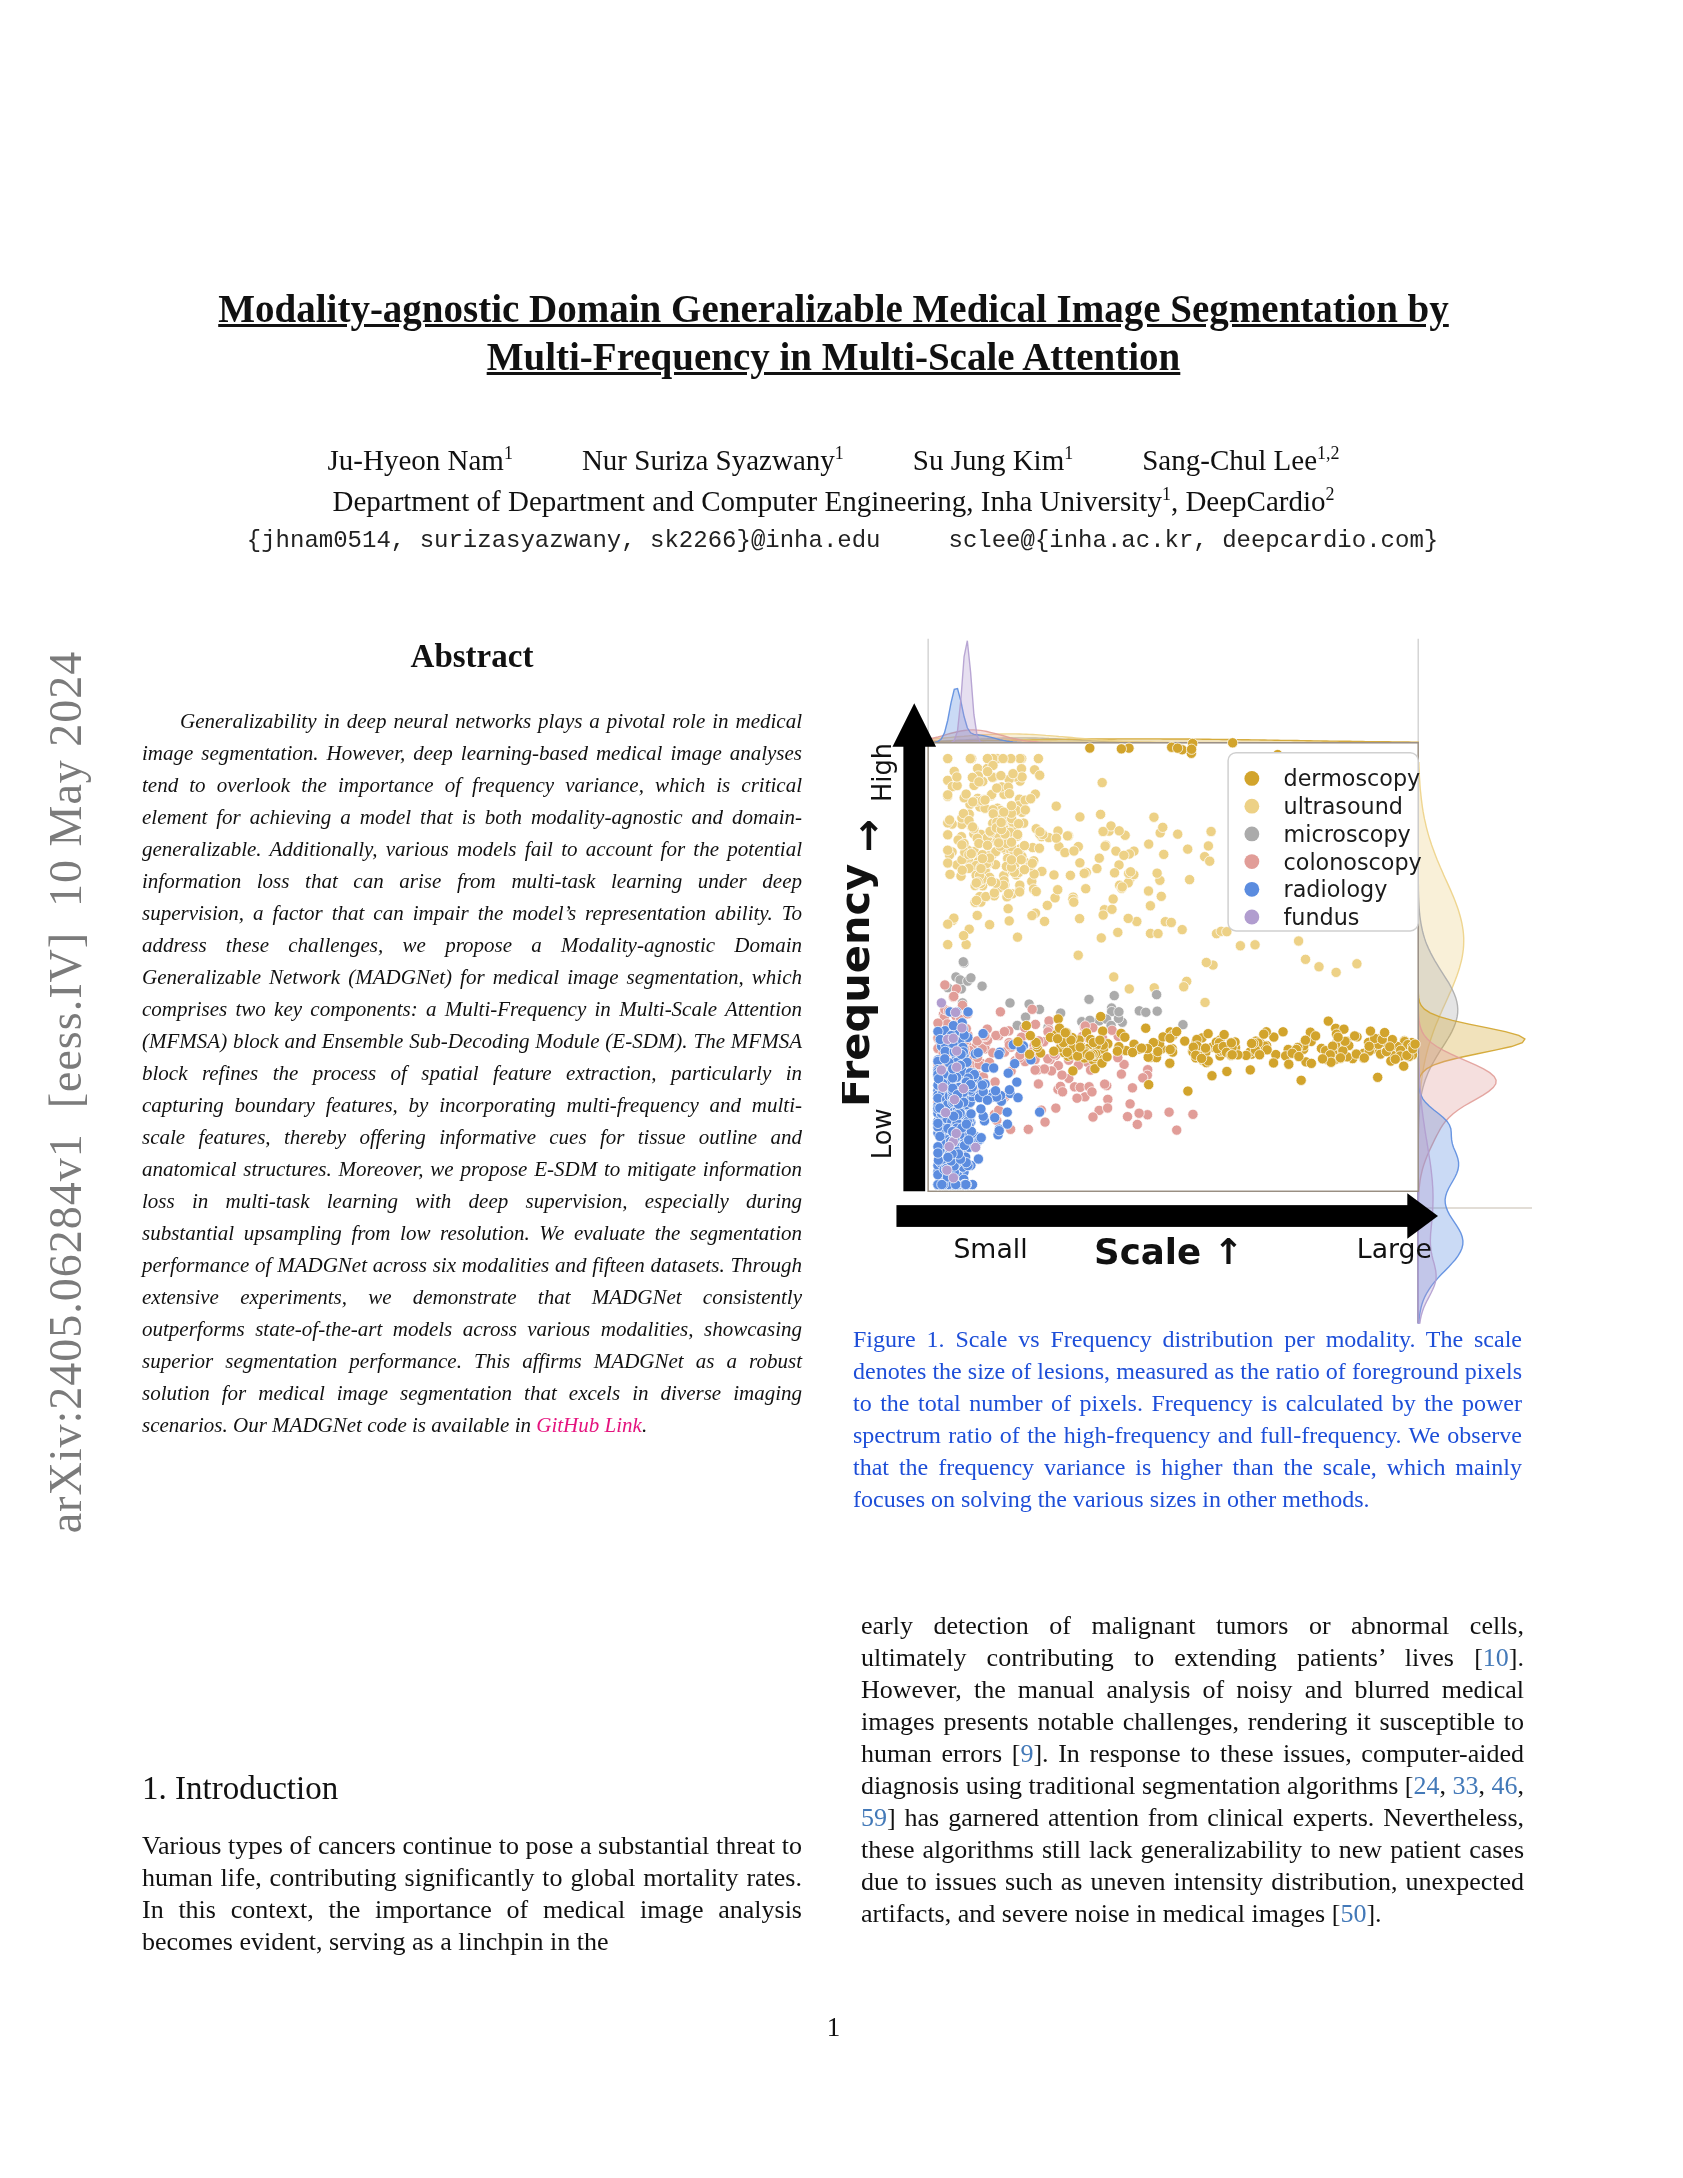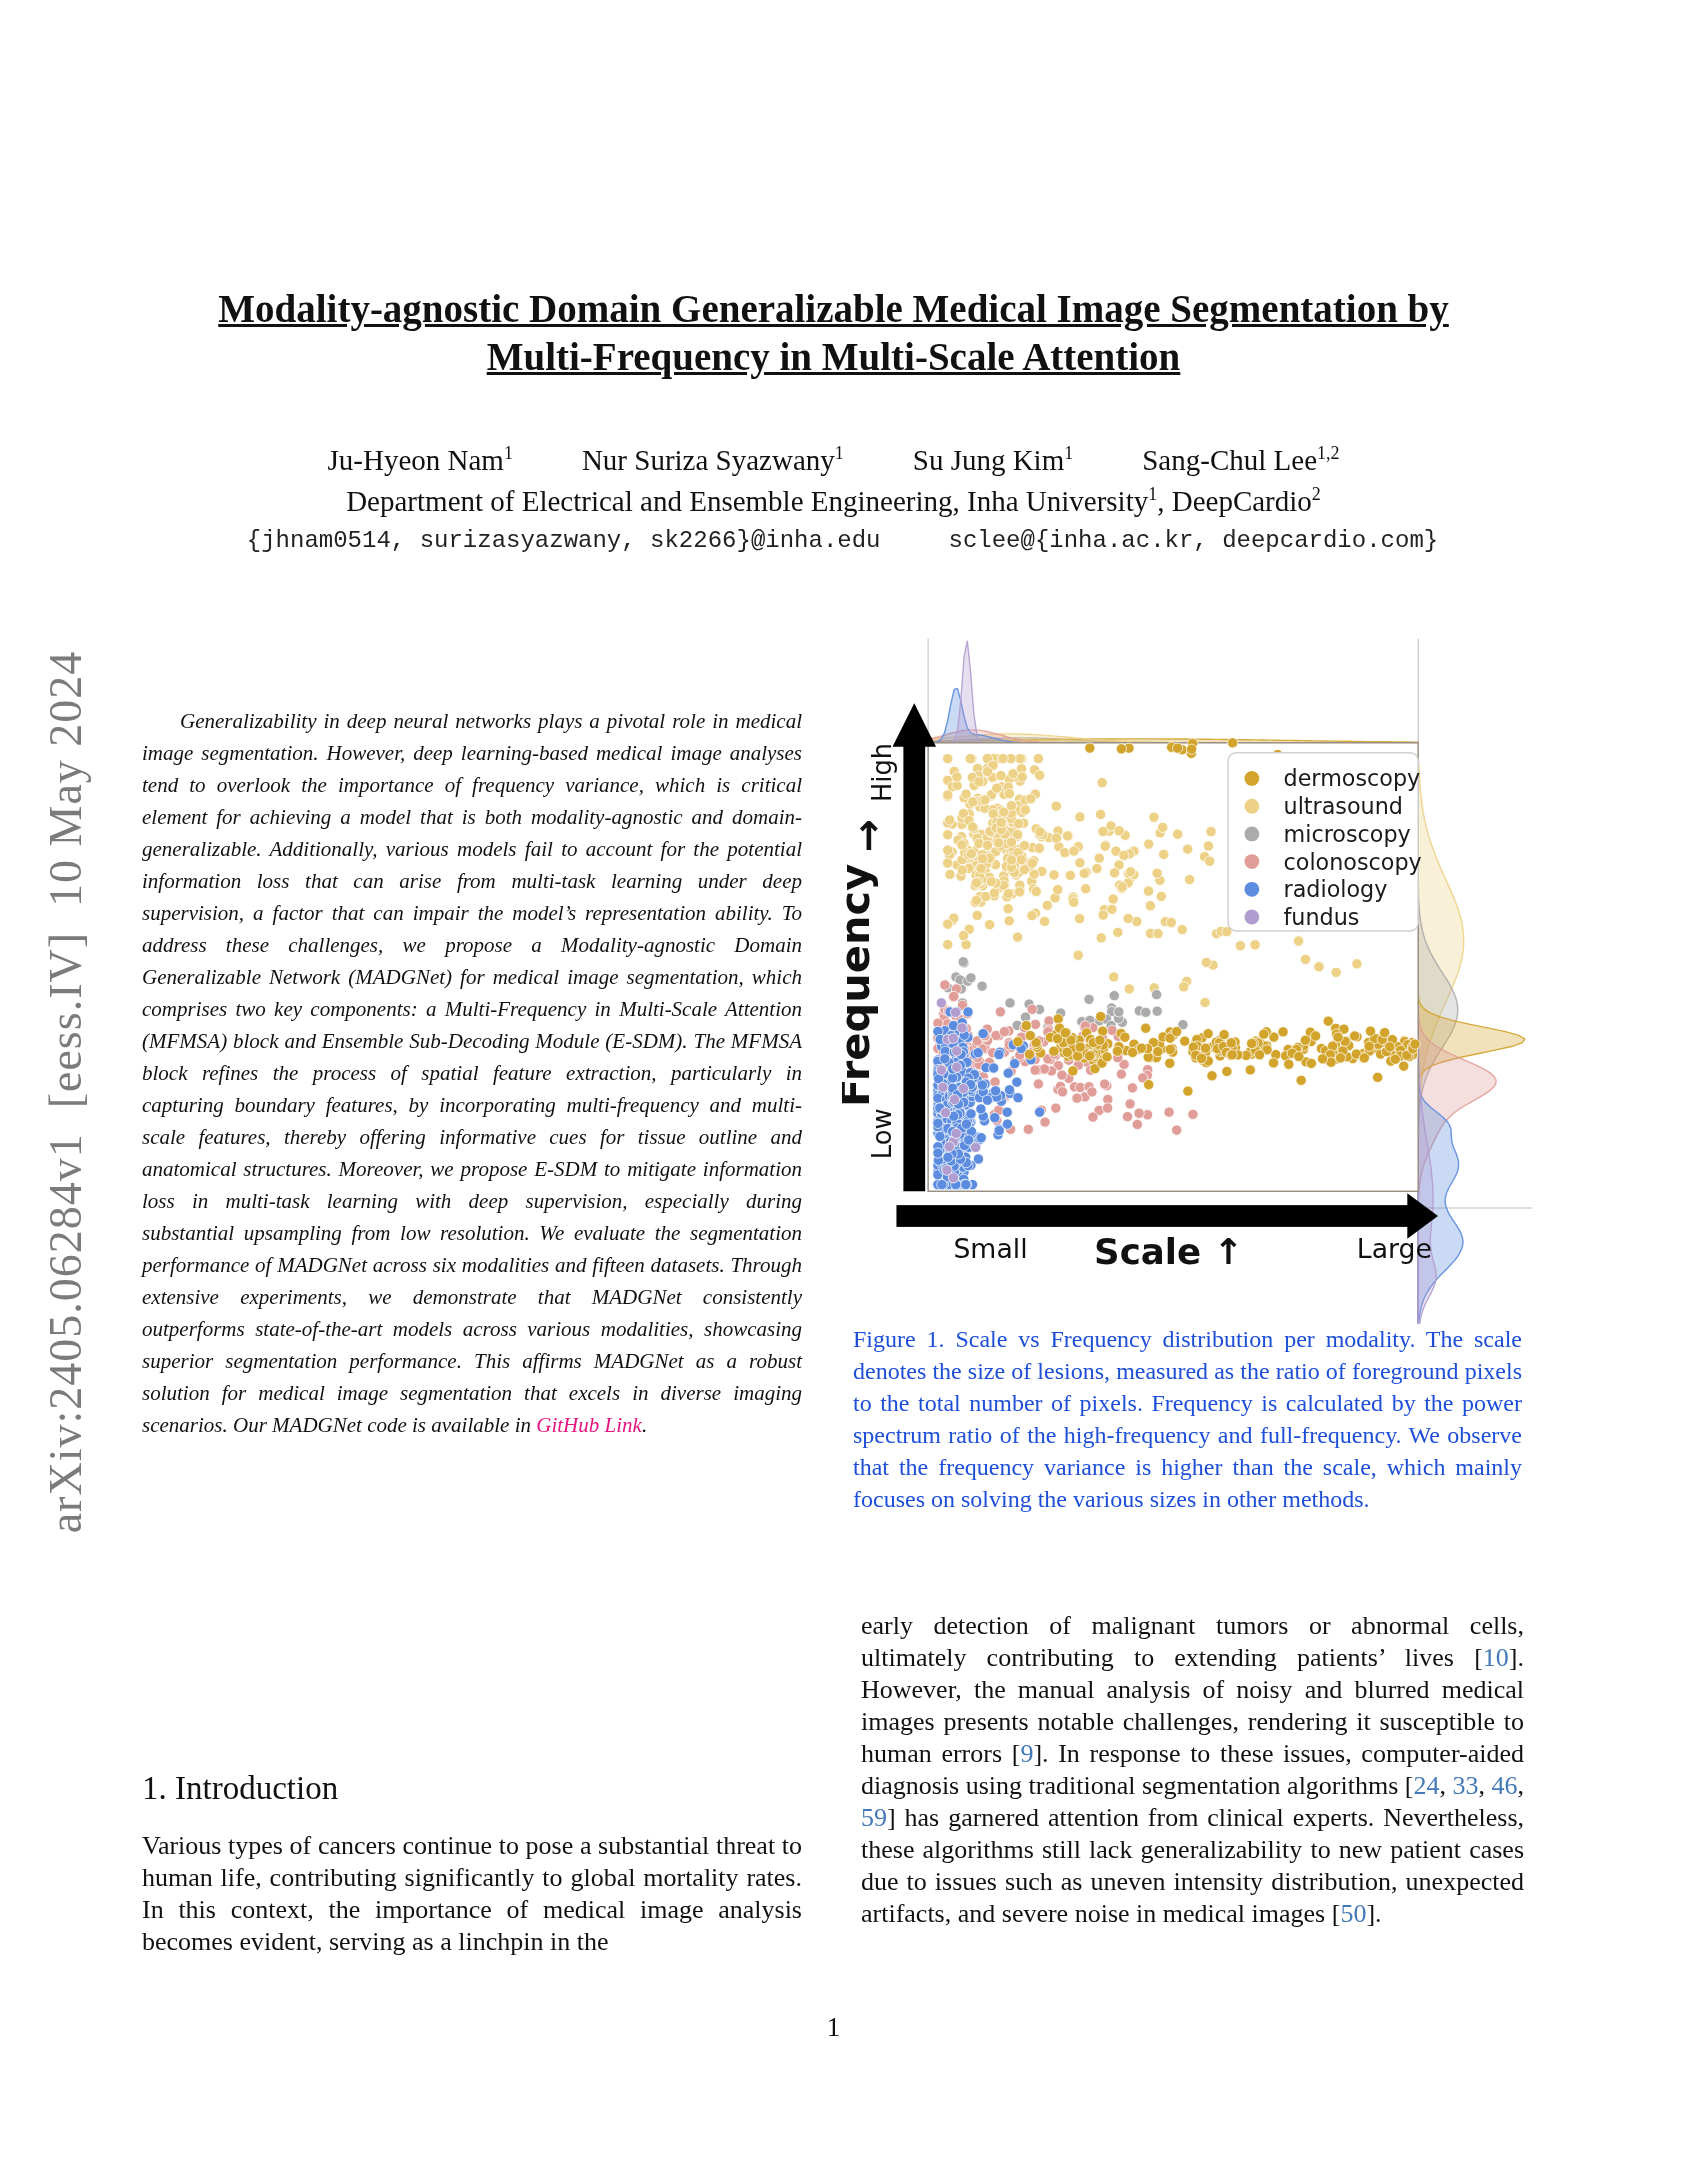--- a/index.html
+++ b/index.html
@@ -45,27 +45,28 @@
     <div>Multi-Frequency in Multi-Scale Attention</div>
   </div>
 
   <div class="authors-row" id="authors-row">
       <span>Ju-Hyeon Nam<sup>1</sup></span>
       <span>Nur Suriza Syazwany<sup>1</sup></span>
       <span>Su Jung Kim<sup>1</sup></span>
       <span>Sang-Chul Lee<sup>1,2</sup></span>
     </div>
 
-  <div class="affiliation"><span>Department of Electrical and Ensemble Engineering, Inha University</span><span class="sup">1</span><span>, DeepCardio</span><span class="sup">2</span></div>
+  <div class="affiliation"><span>Department of Department and Computer Engineering, Inha University</span><span class="sup">1</span><span>, DeepCardio</span><span class="sup">2</span></div>
 
   <div class="emails">
     <span>{jhnam0514, surizasyazwany, sk2266}@inha.edu</span>
     <span>sclee@{inha.ac.kr, deepcardio.com}</span>
   </div>
 
+  <div class="abstract-heading">Abstract</div>
 
   <div class="abstract-body"><span>Generalizability in deep neural networks plays a pivotal role in medical image segmentation. However, deep learning-based medical image analyses tend to overlook the importance of frequency variance, which is critical element for achieving a model that is both modality-agnostic and domain-generalizable. Additionally, various models fail to account for the potential information loss that can arise from multi-task learning under deep supervision, a factor that can impair the model’s representation ability. To address these challenges, we propose a Modality-agnostic Domain Generalizable Network (MADGNet) for medical image segmentation, which comprises two key components: a Multi-Frequency in Multi-Scale Attention (MFMSA) block and Ensemble Sub-Decoding Module (E-SDM). The MFMSA block refines the process of spatial feature extraction, particularly in capturing boundary features, by incorporating multi-frequency and multi-scale features, thereby offering informative cues for tissue outline and anatomical structures. Moreover, we propose E-SDM to mitigate information loss in multi-task learning with deep supervision, especially during substantial upsampling from low resolution. We evaluate the segmentation performance of MADGNet across six modalities and fifteen datasets. Through extensive experiments, we demonstrate that MADGNet consistently outperforms state-of-the-art models across various modalities, showcasing superior segmentation performance. This affirms MADGNet as a robust solution for medical image segmentation that excels in diverse imaging scenarios. Our MADGNet code is available in </span><span class="link-pink">GitHub Link</span><span>.</span></div>
 
   <div class="section-heading">1. Introduction</div>
 
   <div class="intro-body">Various types of cancers continue to pose a substantial threat to human life, contributing significantly to global mortality rates. In this context, the importance of medical image analysis becomes evident, serving as a linchpin in the</div>
 
   <svg class="figure-svg" id="fig1" width="693" height="733" viewBox="0 0 700 740">
 
     <line x1="87" y1="35" x2="87" y2="140" stroke="#c9c9c9" stroke-width="1.2"></line>

